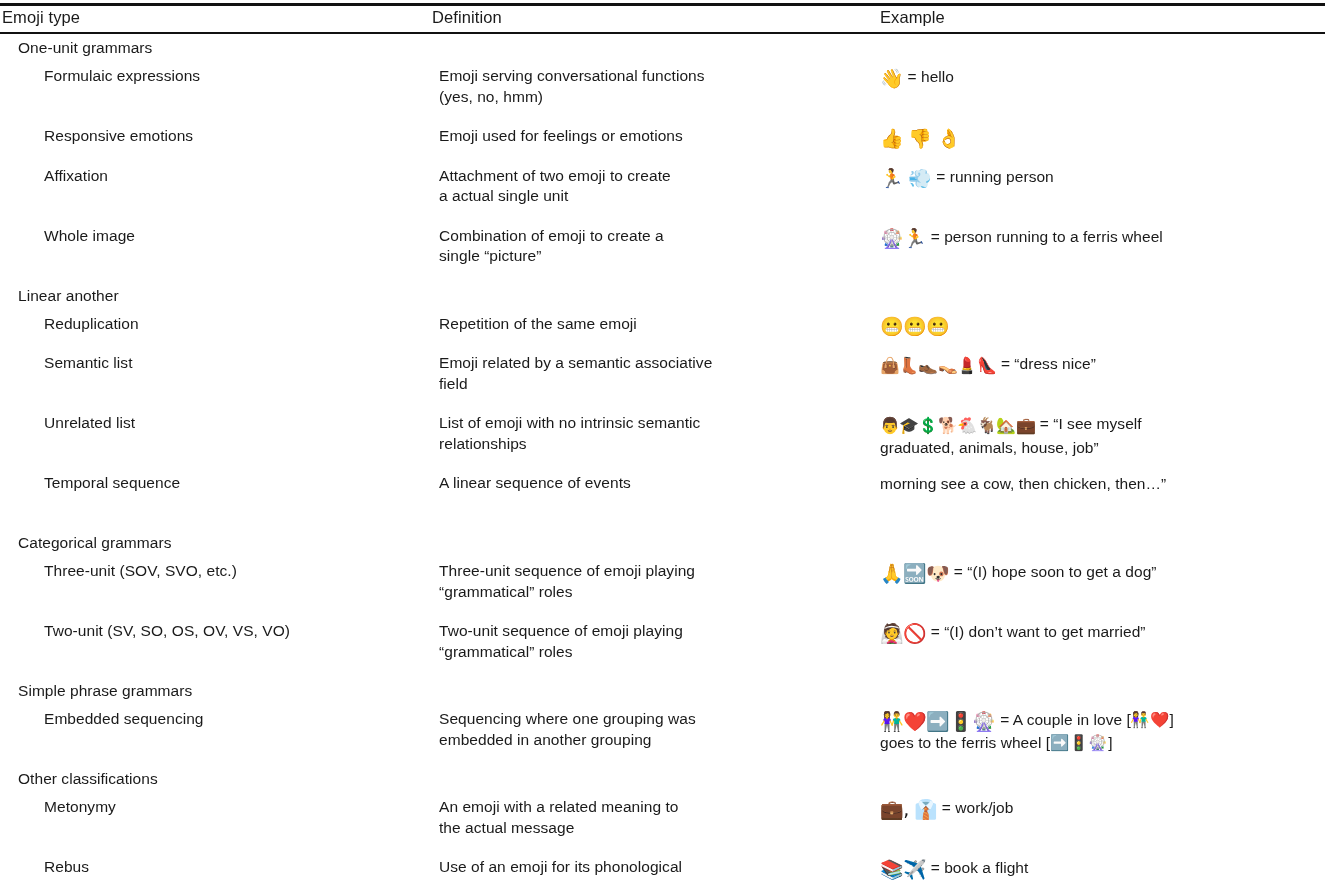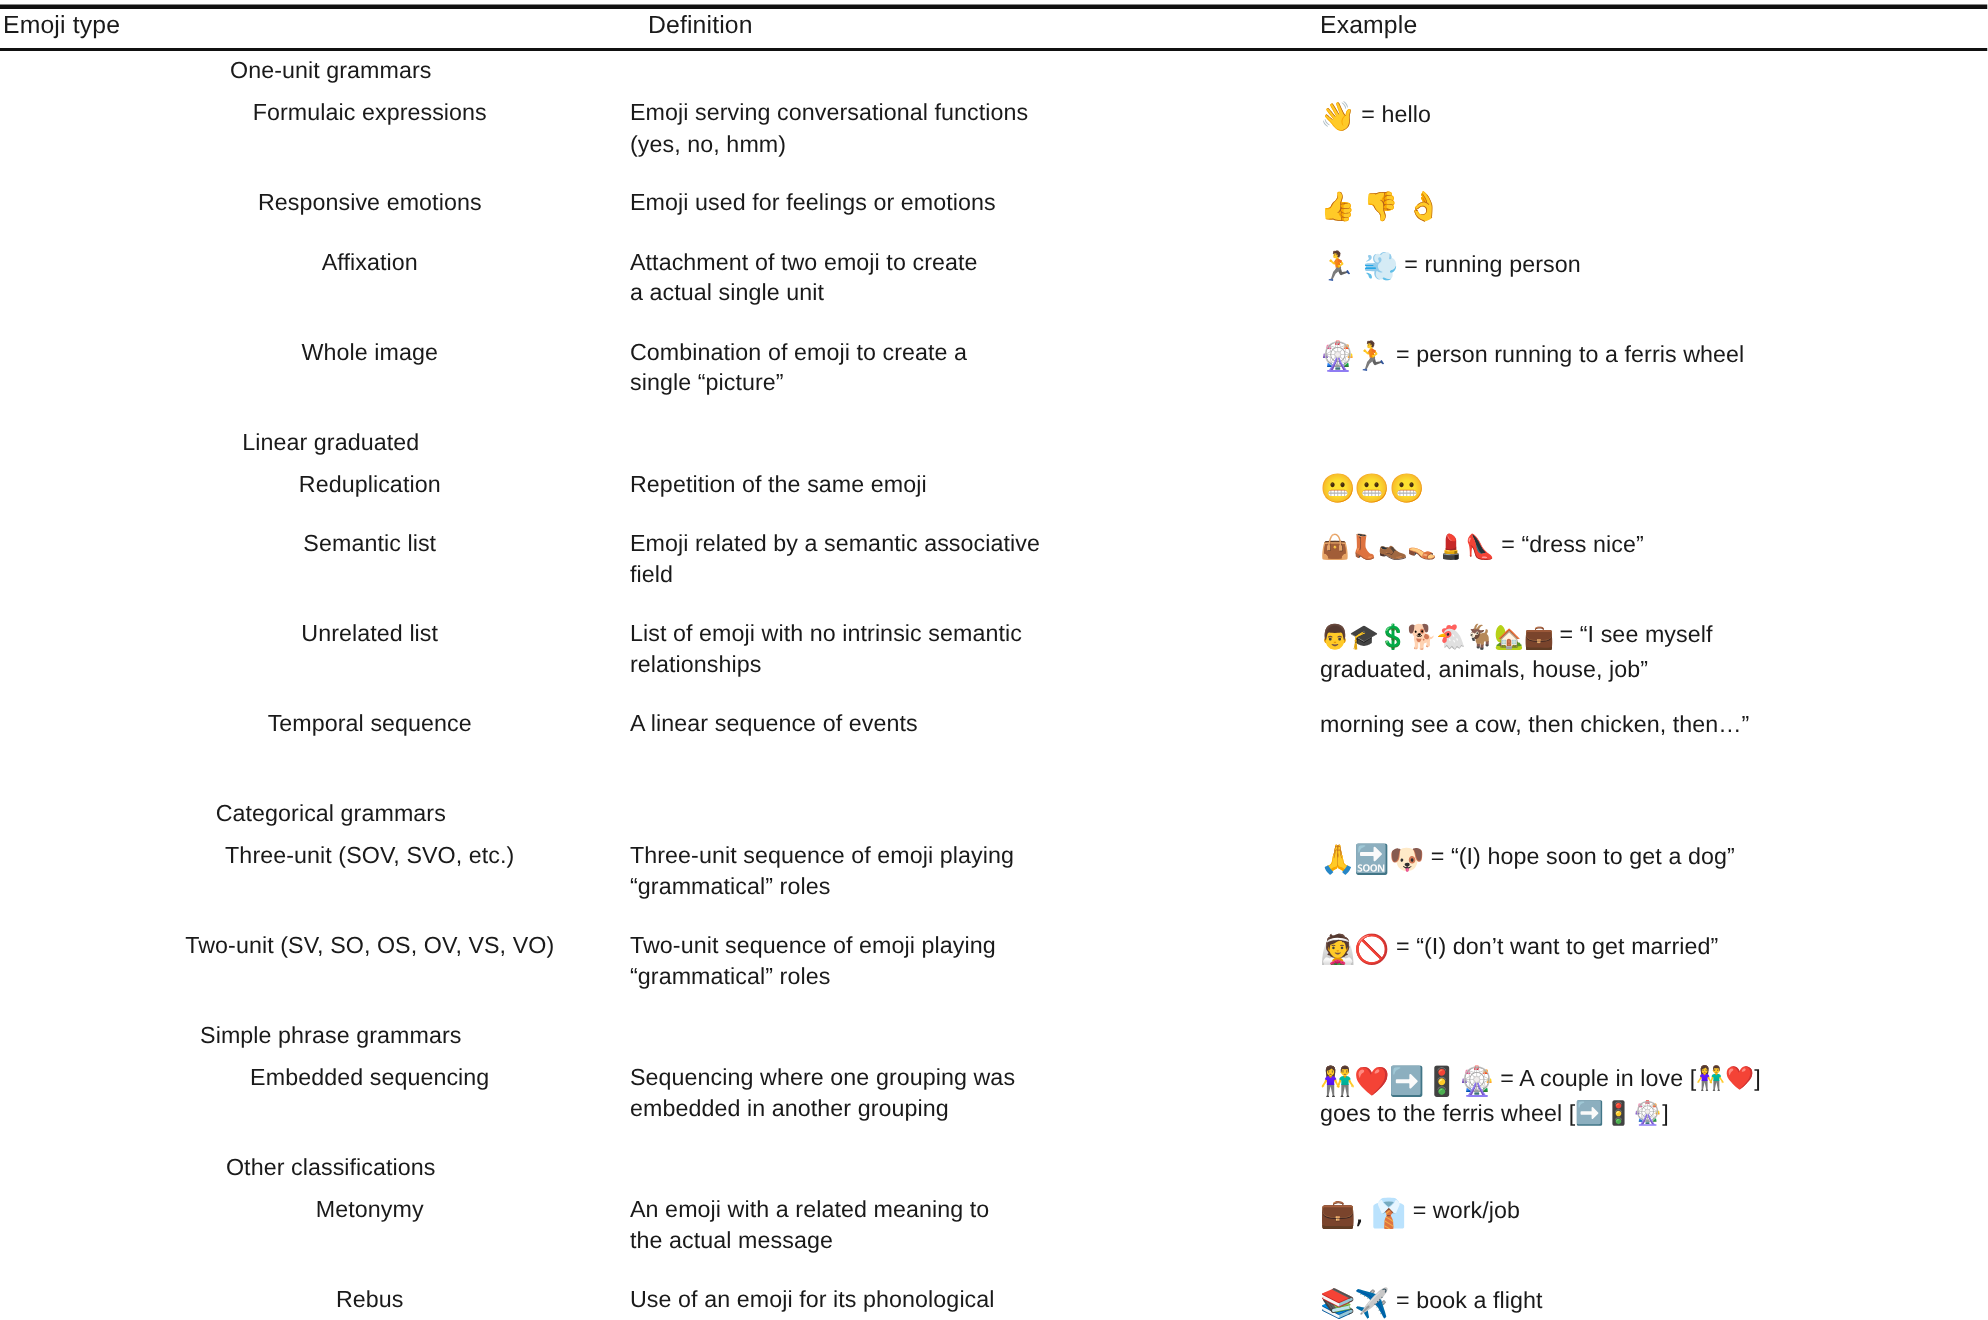--- a/index.html
+++ b/index.html
@@ -76,22 +76,22 @@
   .cell {
     position: absolute;
     top: 0;
     font-size: 15.5px;
     line-height: 20.5px;
     color: #1a1a1a;
     letter-spacing: 0.05px;
     white-space: pre-line;
   }
 
-  .cell.type  { left: 8px;   width: 425px; text-align: center; }
-  .cell.def   { left: 420px; width: 445px; }
+  .cell.type  { left: 18px;   width: 425px; }
+  .cell.def   { left: 439px; width: 445px; }
   .cell.ex    { left: 880px; width: 443px; }
 
   .row.section .cell.type {
     padding-left: 0;
   }
   .row.item .cell.type {
     padding-left: 26px;
   }
 
   .ex-line {
@@ -154,21 +154,21 @@
 a actual single unit</div>
         <div class="cell ex"><div class="ex-line"><span class="emj">🏃 💨</span><span class="eq"> = running person</span></div></div>
       </div>
       <div class="row item" style="position: absolute; left: 0px; right: 0px; top: 187.5px;">
         <div class="cell type">Whole image</div>
         <div class="cell def">Combination of emoji to create a
 single “picture”</div>
         <div class="cell ex"><div class="ex-line"><span class="emj">🎡🏃</span><span class="eq"> = person running to a ferris wheel</span></div></div>
       </div>
       <div class="row section" style="position: absolute; left: 0px; right: 0px; top: 247.5px;">
-        <div class="cell type">Linear graduated</div>
+        <div class="cell type">Linear another</div>
         <div class="cell def"></div>
         <div class="cell ex"></div>
       </div>
       <div class="row item" style="position: absolute; left: 0px; right: 0px; top: 275.5px;">
         <div class="cell type">Reduplication</div>
         <div class="cell def">Repetition of the same emoji</div>
         <div class="cell ex"><div class="ex-line"><span class="emj">😬😬😬</span></div></div>
       </div>
       <div class="row item" style="position: absolute; left: 0px; right: 0px; top: 315px;">
         <div class="cell type">Semantic list</div>

